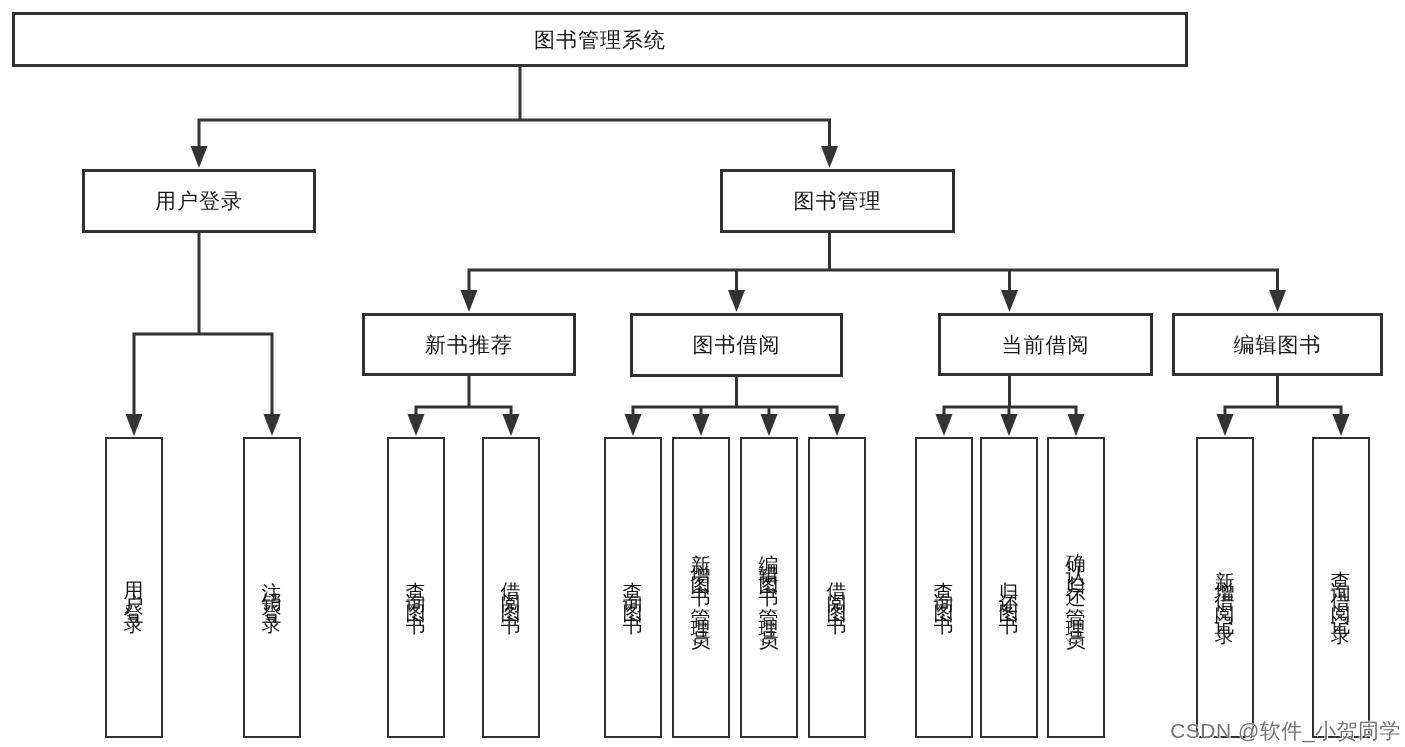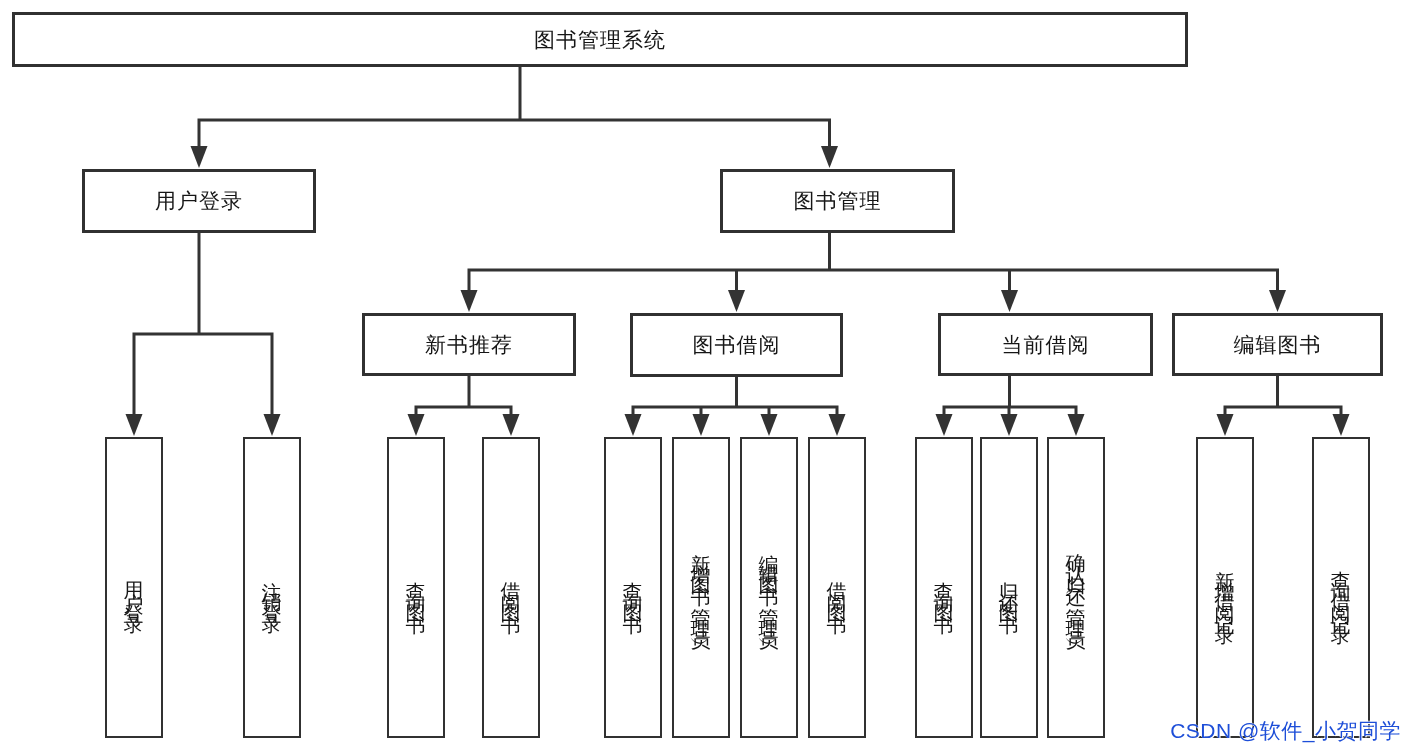--- a/index.html
+++ b/index.html
@@ -58,21 +58,21 @@
   #lf-3-2   { left: 980px;  top: 437px; width: 58px; height: 301px; }
   #lf-3-3   { left: 1047px; top: 437px; width: 58px; height: 301px; }
   #lf-4-1   { left: 1196px; top: 437px; width: 58px; height: 301px; }
   #lf-4-2   { left: 1312px; top: 437px; width: 58px; height: 301px; }
   .watermark {
     position: absolute;
     right: 4px;
     bottom: 2px;
     font-size: 21px;
     letter-spacing: 0.5px;
-    color: #1d4ed8;
+    color: #737373;
     text-shadow: 1px 1px 0 #ffffff, -1px -1px 0 rgba(255,255,255,0.7);
     z-index: 5;
     white-space: nowrap;
   }
 </style>
 </head>
 <body>
 
 <div class="stage">
 

